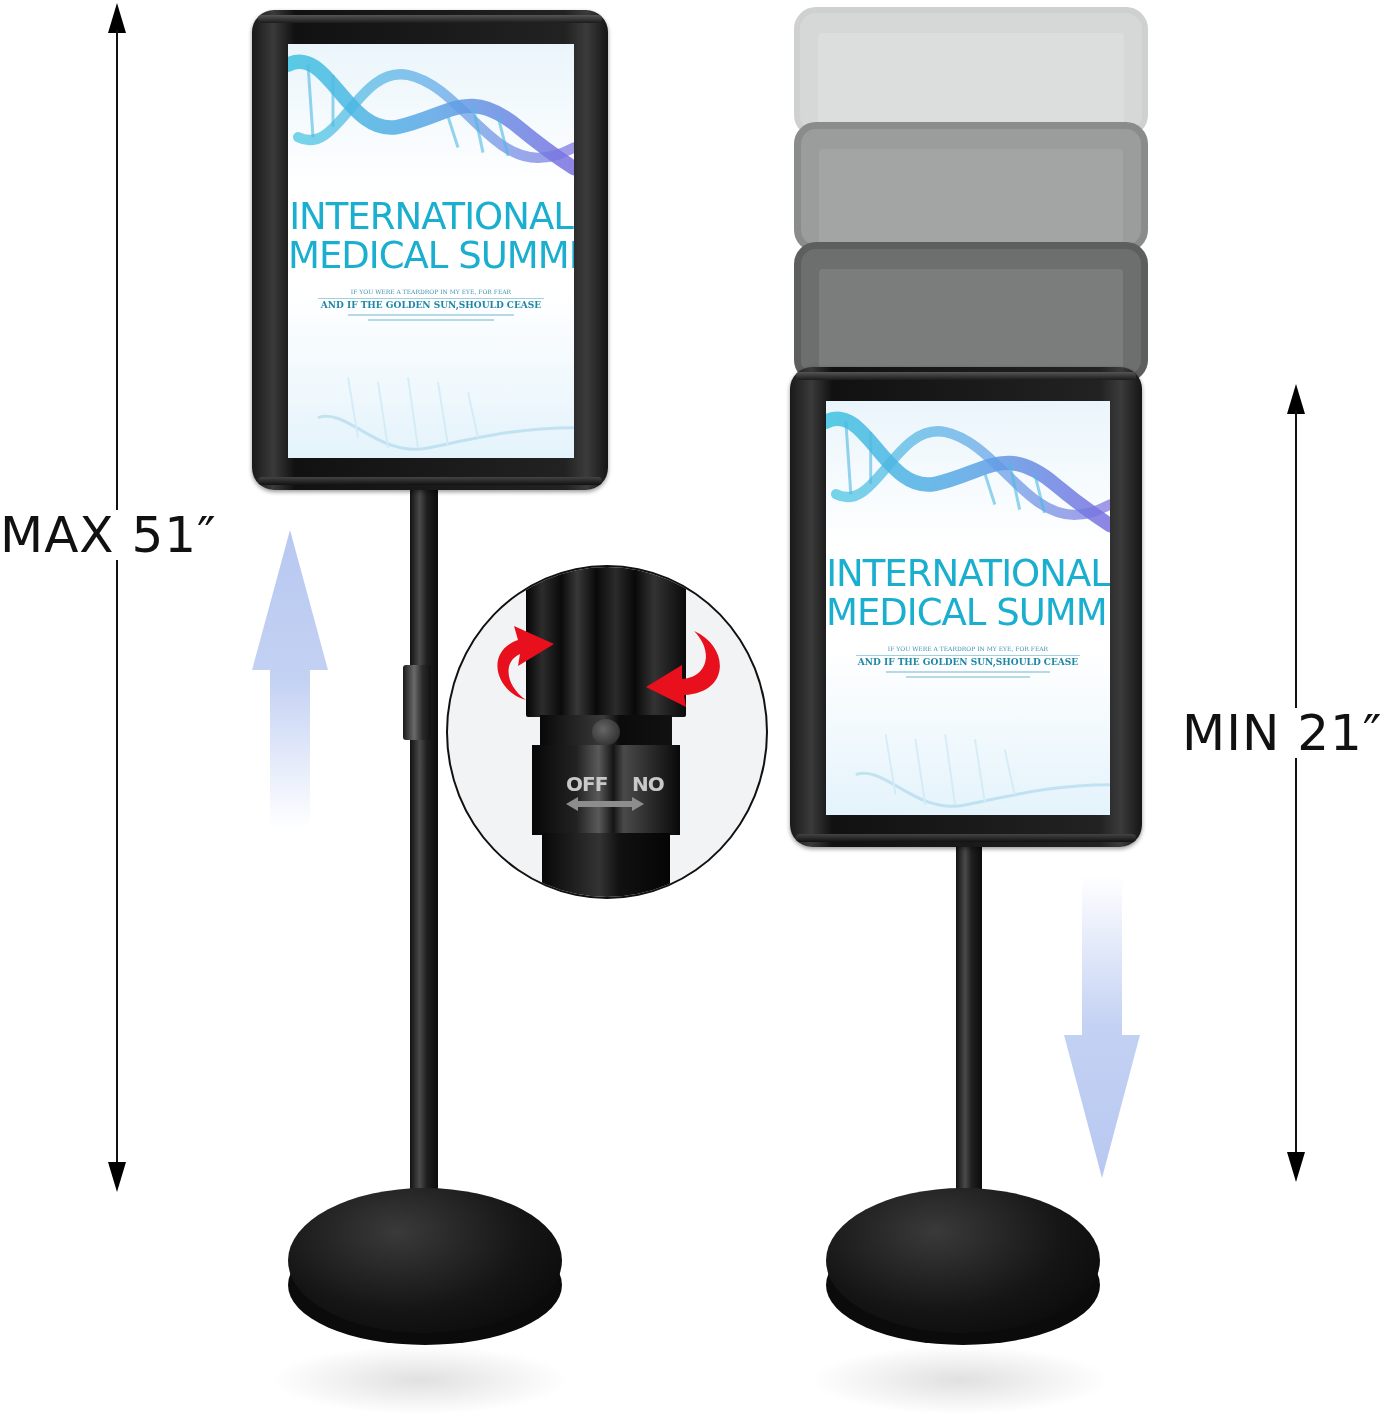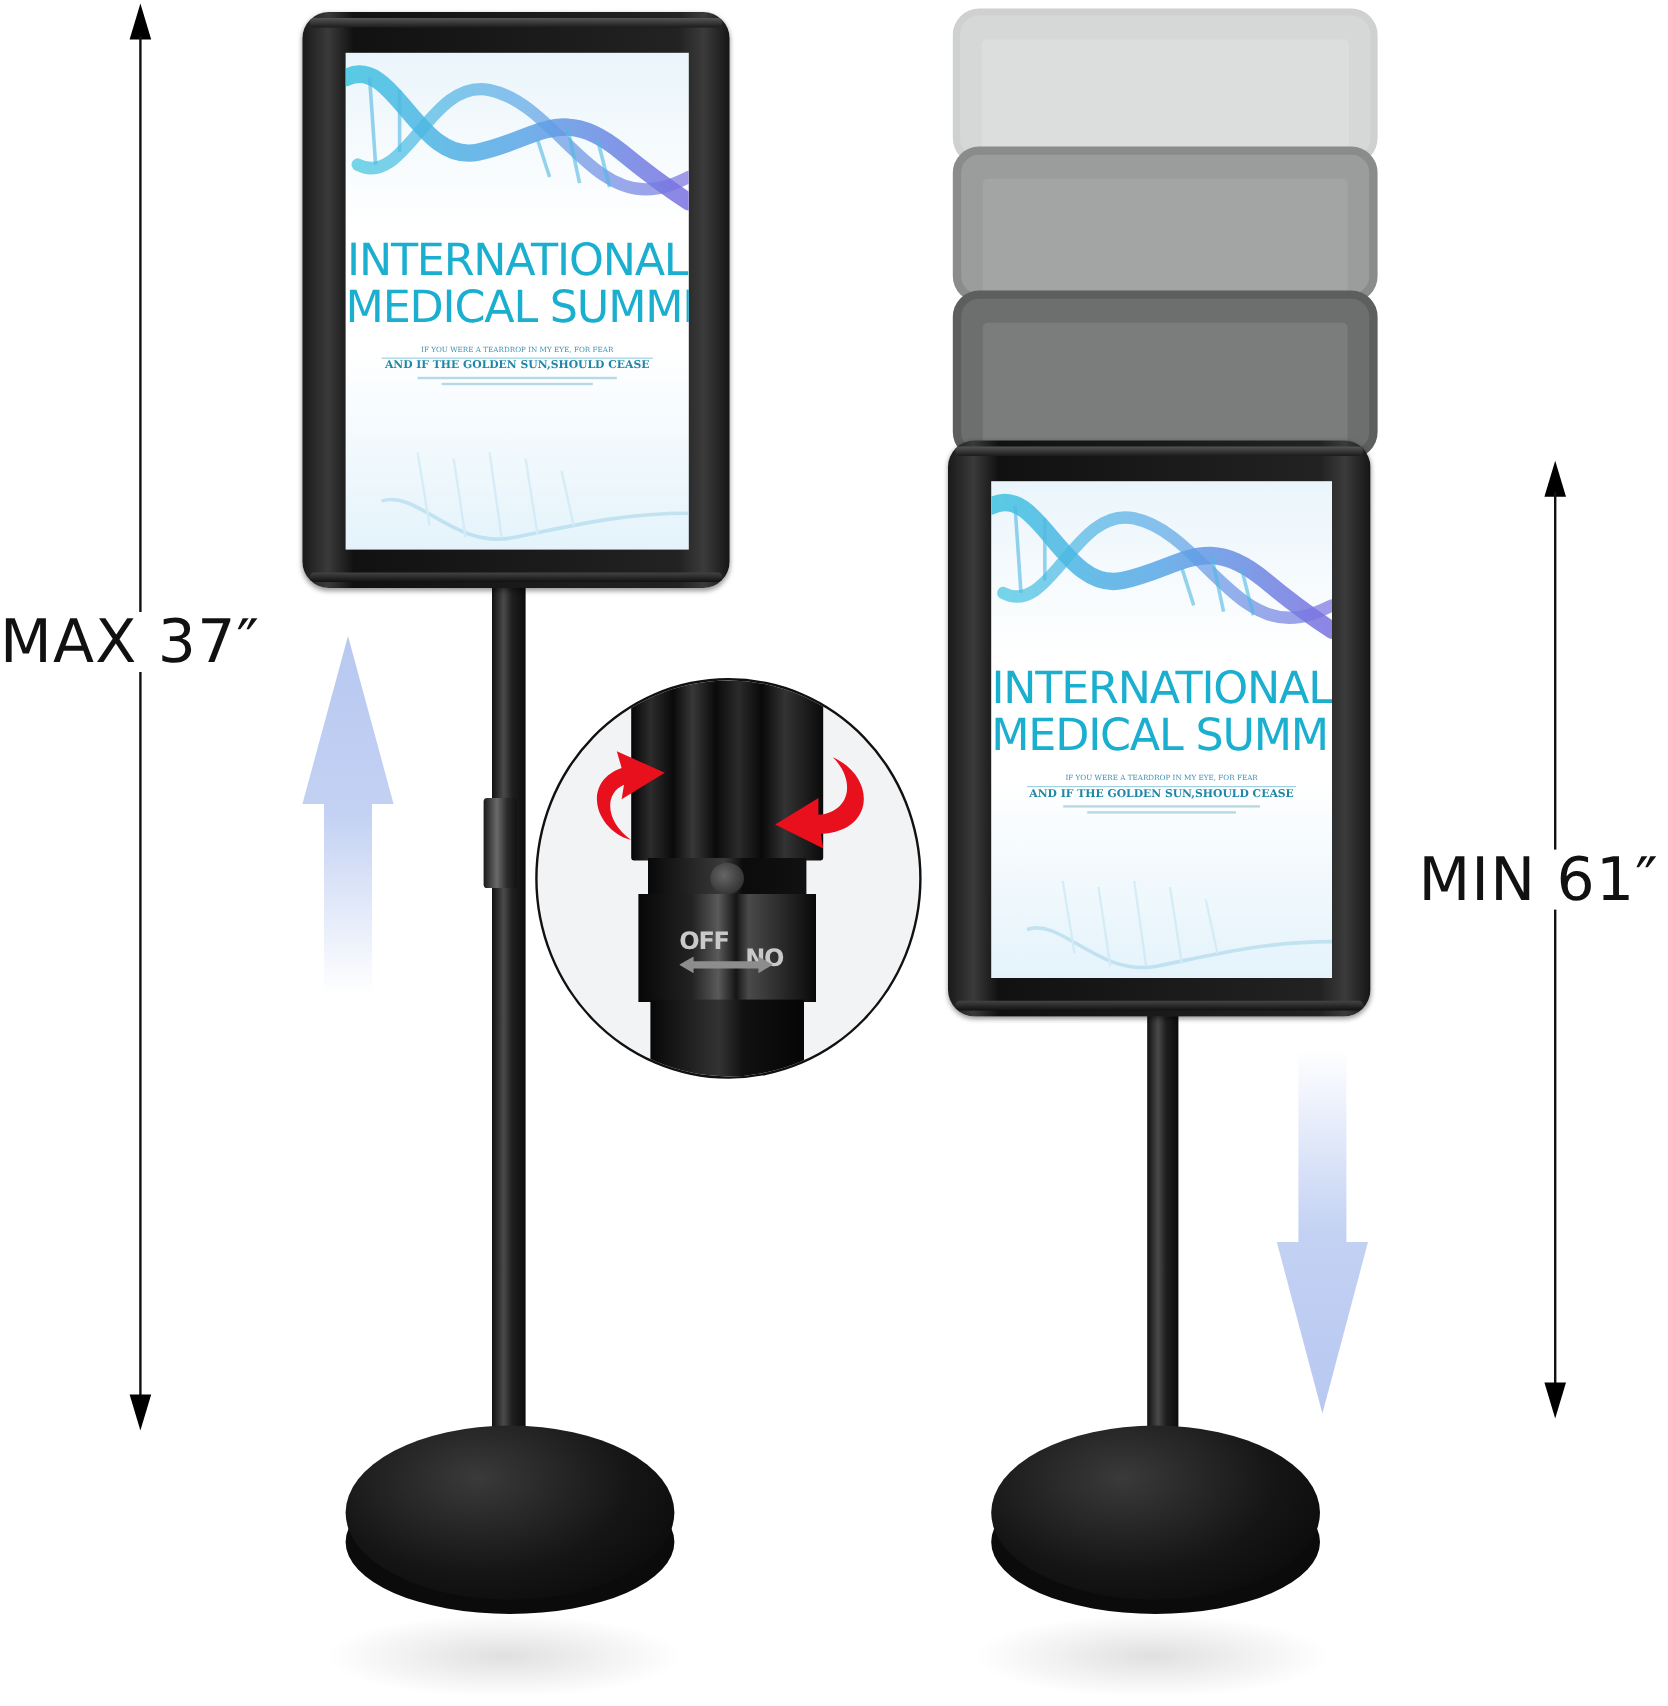--- a/index.html
+++ b/index.html
@@ -42,28 +42,28 @@
 
   .clamp{position:absolute;background:linear-gradient(90deg,#1a1a1a,#6a6a6a 40%,#2a2a2a 70%,#111);border-radius:3px;}
 </style>
 </head>
 <body>
 
 <div>
   <div class="arrow-up" style="left:108px;top:3px;"></div>
   <div class="dim-line" style="left:116px;top:30px;height:1135px;"></div>
   <div class="arrow-down" style="left:108px;top:1162px;"></div>
-  <div class="dim-label" style="left:0px;top:510px;">MAX 37″</div>
+  <div class="dim-label" style="left:0px;top:510px;">MAX 51″</div>
 </div>
 
 <div>
   <div class="arrow-up" style="left:1287px;top:384px;"></div>
   <div class="dim-line" style="left:1295px;top:410px;height:745px;"></div>
   <div class="arrow-down" style="left:1287px;top:1152px;"></div>
-  <div class="dim-label" style="left:1182px;top:708px;">MIN 61″</div>
+  <div class="dim-label" style="left:1182px;top:708px;">MIN 21″</div>
 </div>
 
 <div>
   <div class="shadow" style="left:270px;top:1345px;width:300px;height:70px;"></div>
   <div class="pole" style="left:410px;top:480px;width:28px;height:790px;"></div>
   <div class="clamp" style="left:403px;top:665px;width:28px;height:75px;"></div>
   <div class="base-rim" style="left:288px;top:1225px;width:274px;height:120px;"></div>
   <div class="base" style="left:288px;top:1188px;width:274px;height:145px;"></div>
 
   <div class="frame" style="left:252px;top:10px;width:356px;height:480px;">
@@ -117,21 +117,21 @@
     <polygon points="40,2 78,142 60,142 60,300 20,300 20,142 2,142" fill="url(#upg)"></polygon>
   </svg>
 </div>
 
 <div class="lock-circle" style="left:446px;top:565px;width:318px;height:330px;">
   <div class="knob-top" style="left:78px;top:0px;width:160px;height:150px;"></div>
   <div class="knob-mid" style="left:92px;top:148px;width:132px;height:32px;"></div>
   <div class="pin" style="left:144px;top:152px;width:28px;height:26px;"></div>
   <div class="knob-ring" style="left:84px;top:178px;width:148px;height:90px;"></div>
   <div class="ring-text" style="left:118px;top:205px;">OFF</div>
-  <div class="ring-text" style="left:173px;top:205px;margin-top:14px;">NO</div>
+  <div class="ring-text" style="left:184px;top:205px;">NO</div>
   <svg class="abs" style="left:118px;top:230px;" width="78" height="14" viewBox="0 0 78 14">
     <polygon points="0,7 12,0 12,4 66,4 66,0 78,7 66,14 66,10 12,10 12,14" fill="#8d8d8d"></polygon>
   </svg>
   <div class="knob-pole" style="left:94px;top:266px;width:128px;height:70px;"></div>
 
   <svg class="abs" style="left:40px;top:55px;" width="70" height="80" viewBox="0 0 70 80">
     <path d="M38,78 C8,70 -4,30 30,18 L26,4 L66,22 L30,44 L32,32 C14,40 18,64 38,78 Z" fill="#e8101c"></path>
   </svg>
   <svg class="abs" style="left:196px;top:62px;" width="84" height="80" viewBox="0 0 84 80">
     <path d="M50,2 C86,18 86,64 40,66 L42,78 L2,58 L38,36 L38,50 C64,48 70,22 50,2 Z" fill="#e8101c"></path>

